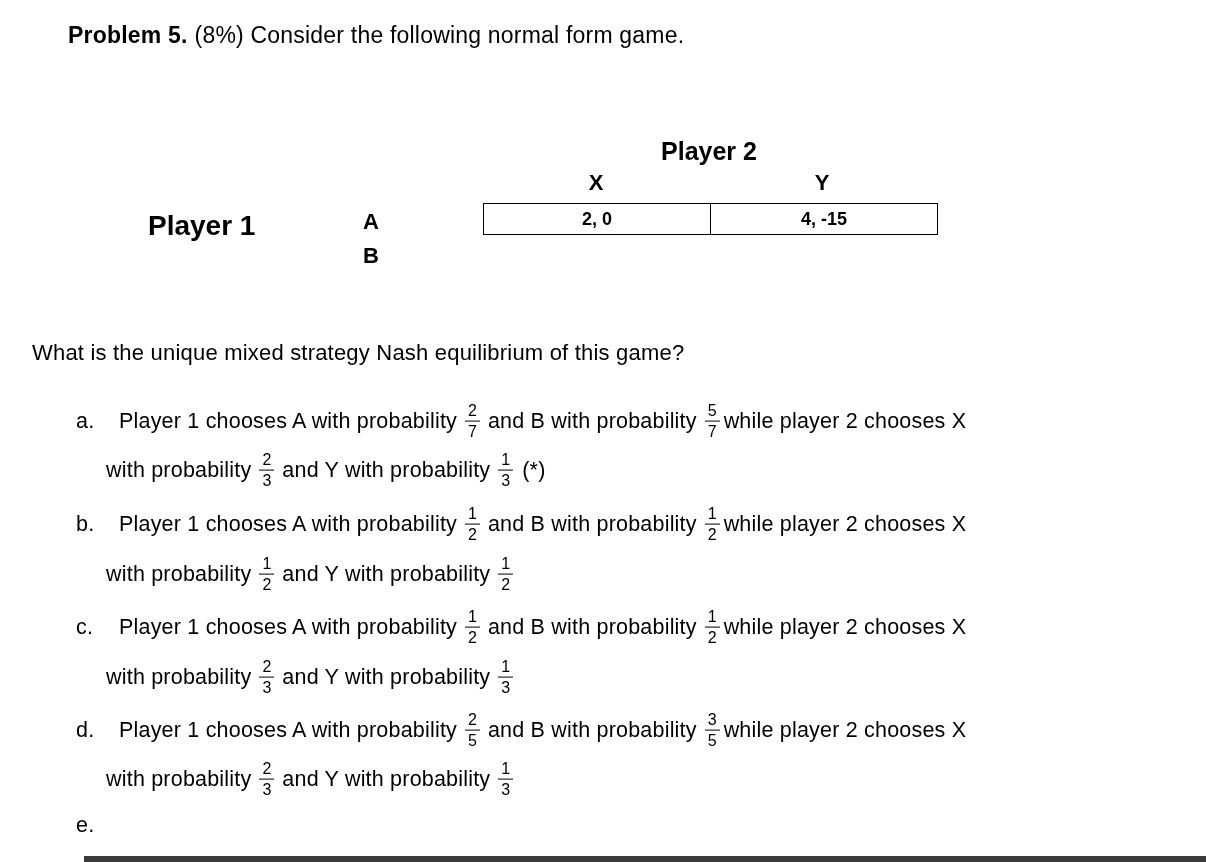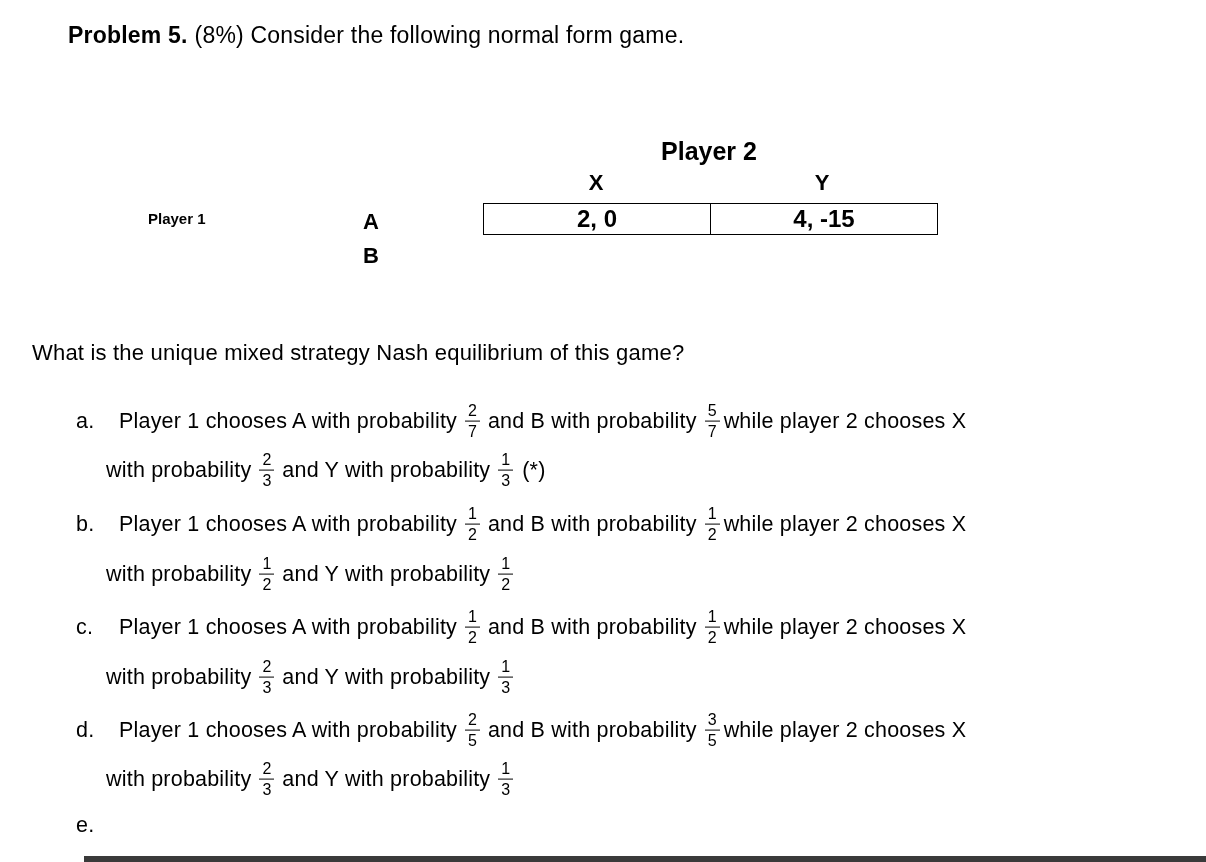--- a/index.html
+++ b/index.html
@@ -11,29 +11,29 @@
   .title{position:absolute;left:32px;top:22px;font-size:23px;letter-spacing:.2px;margin-left:36px;}
   .title .b{font-weight:bold;margin-right:7px;}
 
   
   .p2label{position:absolute;left:483px;top:137px;width:452px;text-align:center;
     font-weight:bold;font-size:25px;}
   .colhead{position:absolute;top:170px;width:226px;text-align:center;
     font-weight:bold;font-size:22px;}
   .colhead.x{left:483px;}
   .colhead.y{left:709px;}
-  .p1label{position:absolute;left:148px;top:210px;font-weight:bold;font-size:15px;}
+  .p1label{position:absolute;left:148px;top:210px;font-weight:bold;font-size:28px;}
   .rowhead{position:absolute;left:356px;width:30px;text-align:center;
     font-weight:bold;font-size:22px;}
   .rowhead.a{top:209px;}
   .rowhead.b{top:243px;}
   table.game{position:absolute;left:483px;top:203px;width:452px;
     border-collapse:collapse;table-layout:fixed;}
   table.game td{border:1.8px solid #000;width:226px;height:30px;padding:0;
-    text-align:center;vertical-align:middle;font-weight:bold;font-size:24px;}
+    text-align:center;vertical-align:middle;font-weight:bold;font-size:18px;}
 
   .question{position:absolute;left:32px;top:340px;font-size:22px;letter-spacing:.2px;}
 
   
   .line{position:absolute;left:76px;display:flex;align-items:center;
     transform:translateY(-50%);font-size:21.5px;letter-spacing:.2px;white-space:pre;}
   .line.l2{left:106px;}
   .lbl{display:inline-block;width:43px;}
   .frac{display:inline-flex;flex-direction:column;align-items:center;
     font-size:16px;line-height:1.12;letter-spacing:0;margin:0 8px;}

